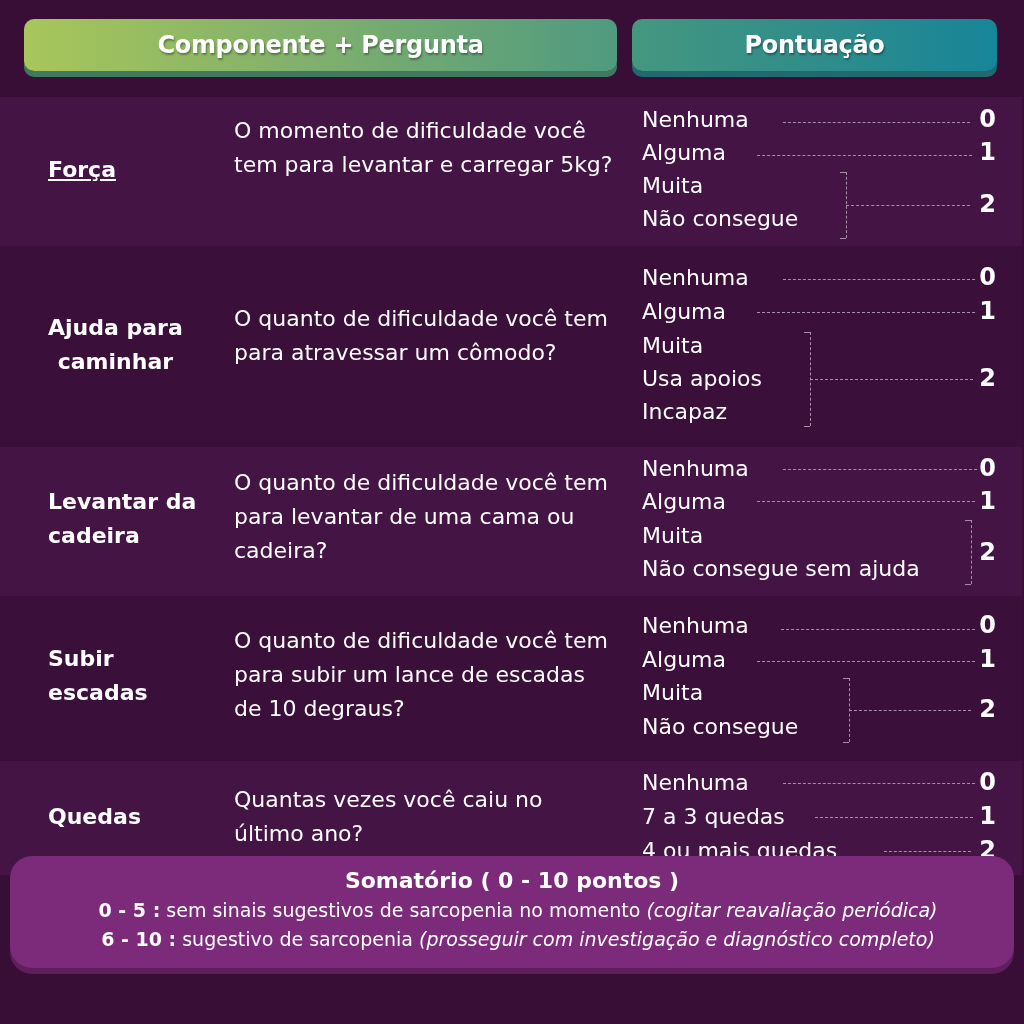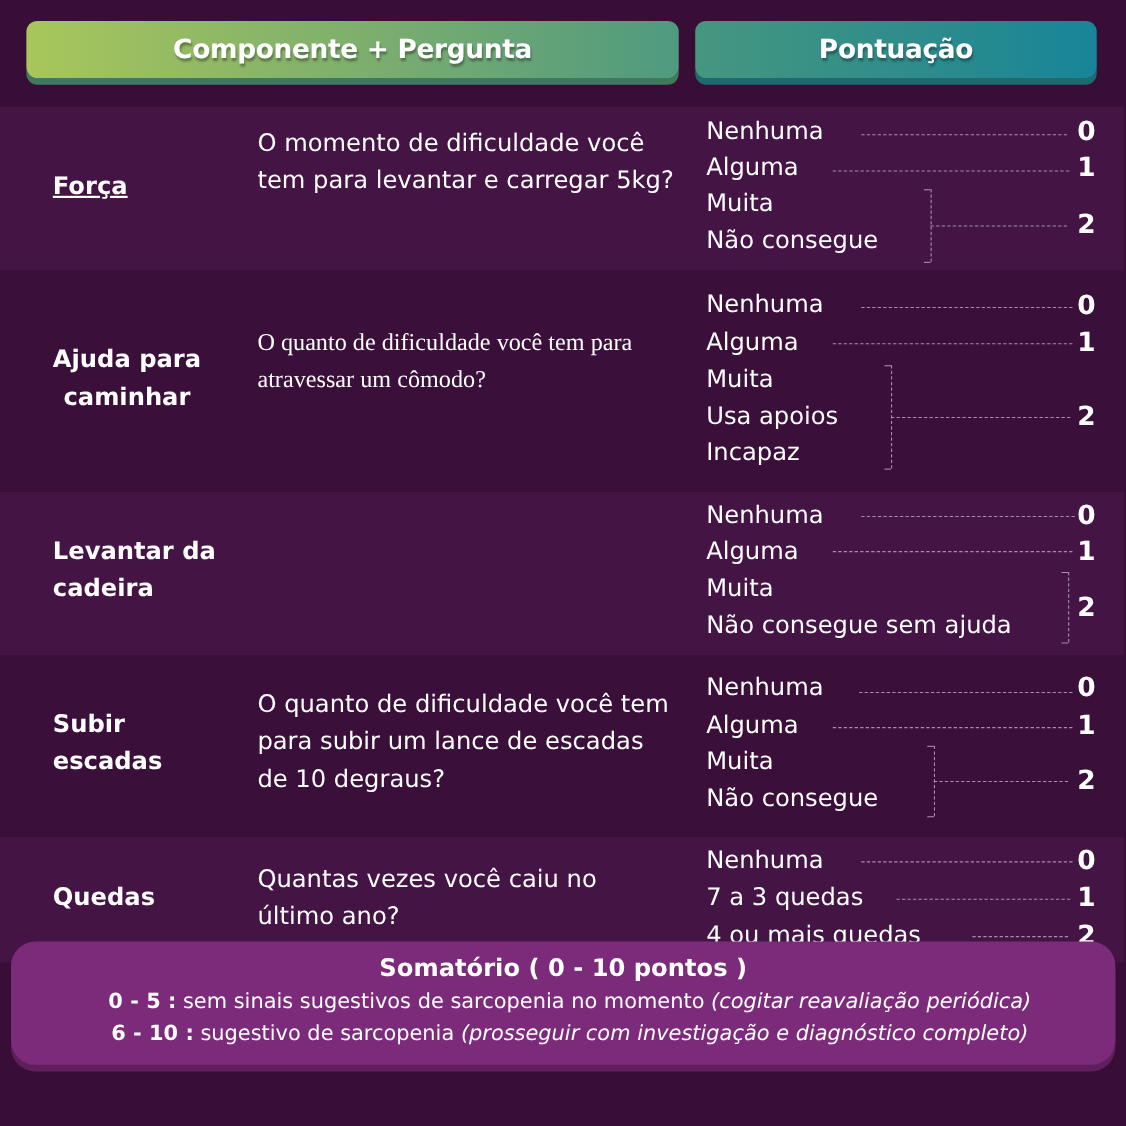--- a/index.html
+++ b/index.html
@@ -129,40 +129,41 @@
   <div class="tick" style="left:840px;top:141px;"></div>
   <div class="hdash" style="left:846px;width:124px;top:108px;"></div>
   <div class="score" style="top:6px;">0</div>
   <div class="score" style="top:39px;">1</div>
   <div class="score" style="top:91px;">2</div>
 </div>
 
 <div class="row dark" style="top:246px;height:201px;">
   <div class="comp-label" style="top:65px;text-align:center;">Ajuda para
 caminhar</div>
-  <div class="question" style="top:48px;font-family:Liberation Serif, serif;">O quanto de dificuldade você tem para atravessar um cômodo?</div>
+  <div class="question" style="top:56px;">O quanto de dificuldade você tem para atravessar um cômodo?</div>
   <div class="opt" style="top:15px;">Nenhuma</div>
   <div class="opt" style="top:49px;">Alguma</div>
   <div class="opt" style="top:83px;">Muita</div>
   <div class="opt" style="top:116px;">Usa apoios</div>
   <div class="opt" style="top:149px;">Incapaz</div>
   <div class="hdash" style="left:783px;width:192px;top:33px;"></div>
   <div class="hdash" style="left:757px;width:218px;top:66px;"></div>
   <div class="tick" style="left:804px;top:86px;"></div>
   <div class="vdash" style="left:810px;top:86px;height:94px;"></div>
   <div class="tick" style="left:804px;top:180px;"></div>
   <div class="hdash" style="left:810px;width:163px;top:133px;"></div>
   <div class="score" style="top:15px;">0</div>
   <div class="score" style="top:49px;">1</div>
   <div class="score" style="top:116px;">2</div>
 </div>
 
 <div class="row light" style="top:447px;height:149px;">
   <div class="comp-label" style="top:38px;">Levantar da
 cadeira</div>
+  <div class="question" style="top:19px;">O quanto de dificuldade você tem para levantar de uma cama ou cadeira?</div>
   <div class="opt" style="top:5px;">Nenhuma</div>
   <div class="opt" style="top:38px;">Alguma</div>
   <div class="opt" style="top:72px;">Muita</div>
   <div class="opt" style="top:105px;">Não consegue sem ajuda</div>
   <div class="hdash" style="left:783px;width:194px;top:22px;"></div>
   <div class="hdash" style="left:757px;width:218px;top:54px;"></div>
   <div class="tick" style="left:965px;top:73px;"></div>
   <div class="vdash" style="left:971px;top:73px;height:64px;"></div>
   <div class="tick" style="left:965px;top:137px;"></div>
   <div class="score" style="top:5px;">0</div>

